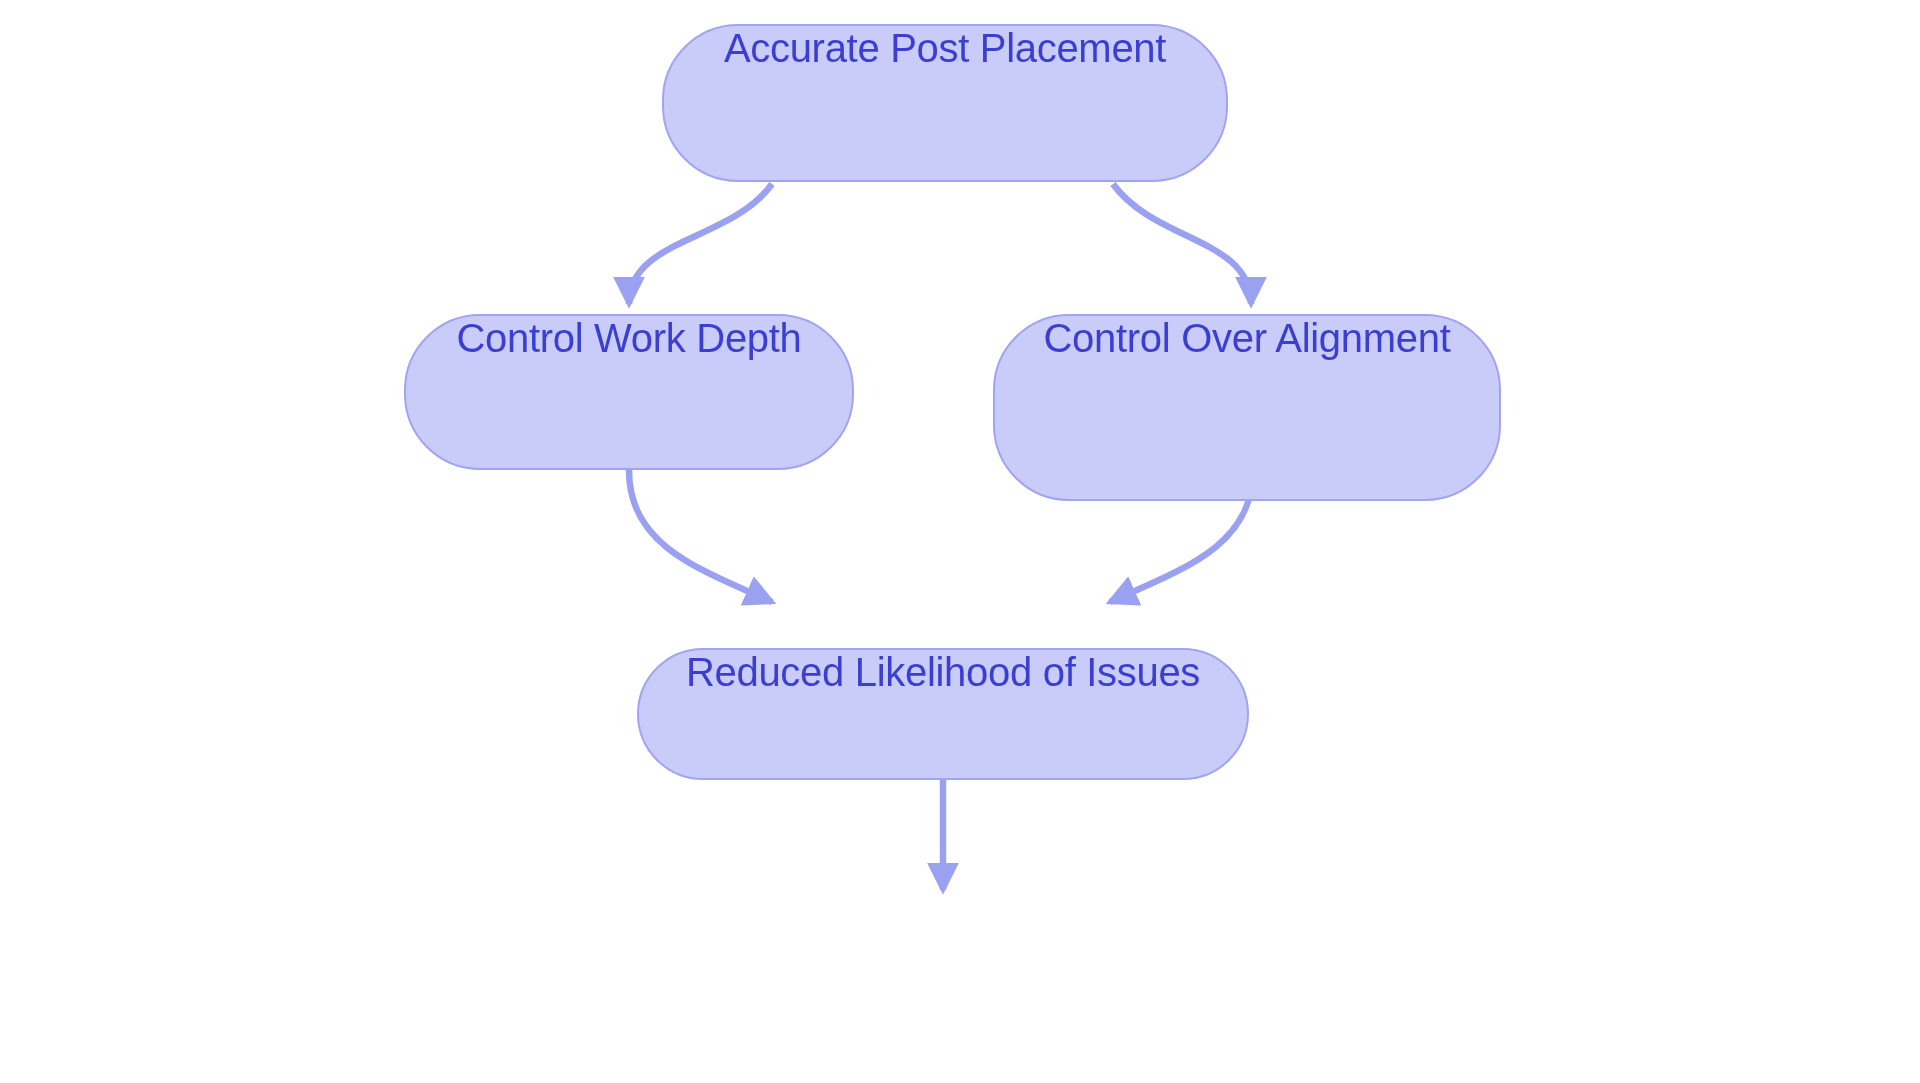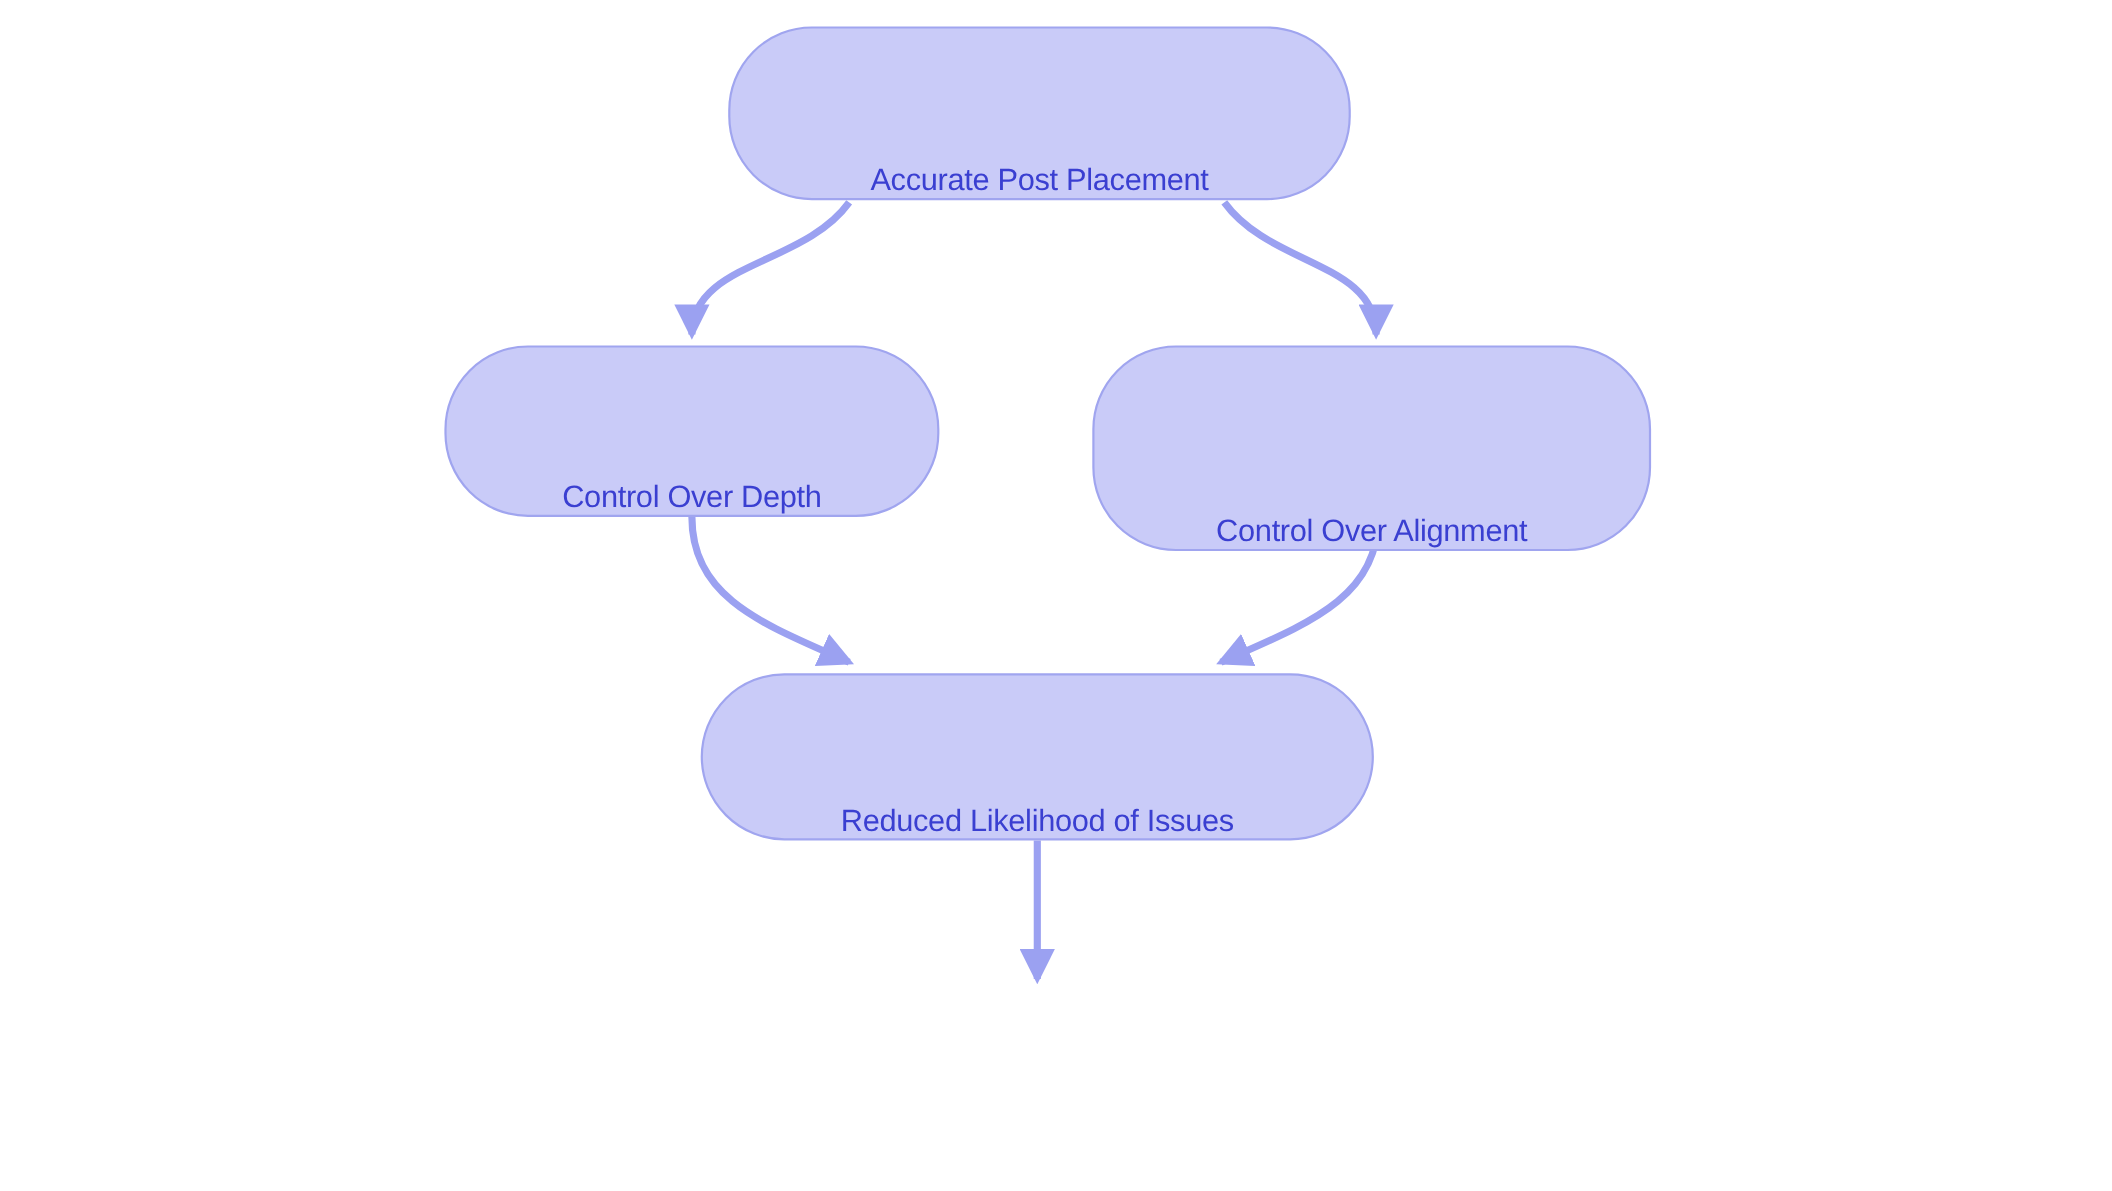--- a/index.html
+++ b/index.html
@@ -26,35 +26,35 @@
     height: 1083px;
   }
   .edge {
     fill: none;
     stroke: var(--arrow);
     stroke-width: 6.5;
   }
   .node {
     position: absolute;
     display: flex;
-    align-items: flex-end;
+    align-items: flex-start;
     justify-content: center;
     background: var(--node-fill);
     border: 2px solid var(--node-border);
     border-radius: 76px;
     color: var(--node-text);
-    font-size: 28px;
+    font-size: 40px;
     letter-spacing: -0.3px;
     text-align: center;
     padding: 0 30px;
   }
   .n-top      { left: 662px;  top: 24px;  width: 566px; height: 158px; }
   .n-depth    { left: 404px;  top: 314px; width: 450px; height: 156px; }
   .n-align    { left: 993px;  top: 314px; width: 508px; height: 187px; }
-  .n-reduced  { left: 637px;  top: 612px; width: 612px; height: 152px; }
+  .n-reduced  { left: 637px;  top: 648px; width: 612px; height: 132px; }
   .n-quality  { left: 460px;  top: 898px; width: 955px; height: 160px; }
 </style>
 </head>
 <body>
 
 <div class="canvas">
 
   <svg class="edges" viewBox="0 0 1920 1083" xmlns="http://www.w3.org/2000/svg" aria-hidden="true">
     <defs>
       <marker id="arrowhead" viewBox="0 0 10 10" refX="8.5" refY="5" markerUnits="userSpaceOnUse" markerWidth="32" markerHeight="32" orient="auto">
@@ -66,21 +66,21 @@
     <path class="edge" d="M 629 470 C 629 545 696 568 772 602" marker-end="url(#arrowhead)"></path>
     <path class="edge" d="M 1253 470 C 1253 545 1186 568 1110 602" marker-end="url(#arrowhead)"></path>
     <path class="edge" d="M 943 764 L 943 890" marker-end="url(#arrowhead)"></path>
   </svg>
 
   <div class="node n-top">
     <span>Accurate Post Placement</span>
   </div>
 
   <div class="node n-depth">
-    <span>Control Over Depth</span>
+    <span>Control Work Depth</span>
   </div>
 
   <div class="node n-align">
     <span>Control Over Alignment</span>
   </div>
 
   <div class="node n-reduced">
     <span>Reduced Likelihood of Issues</span>
   </div>
 

